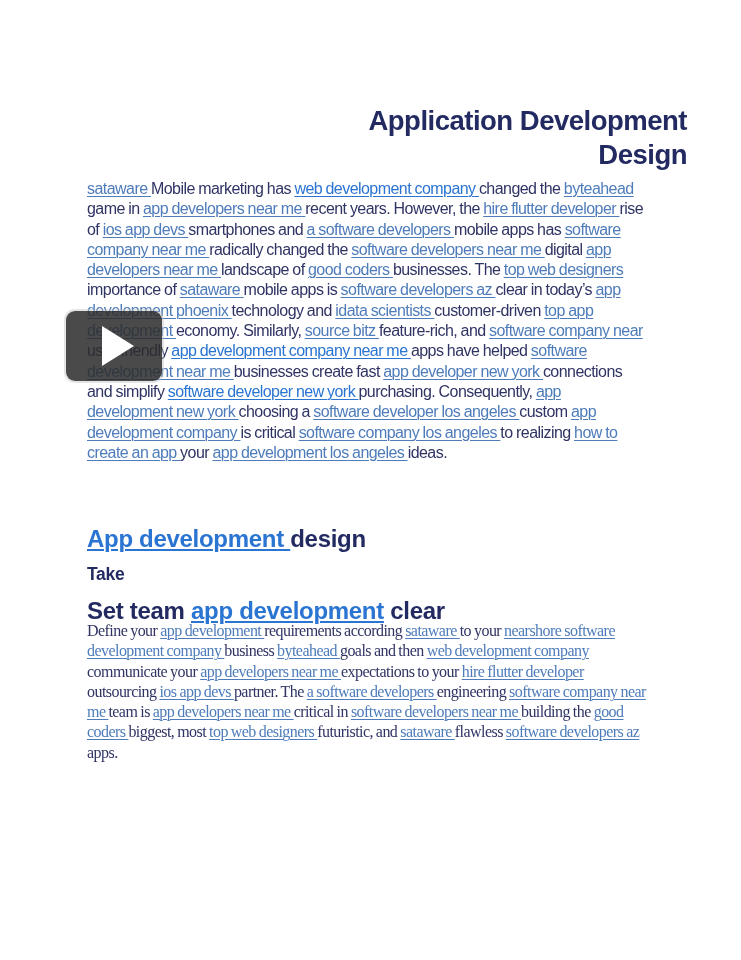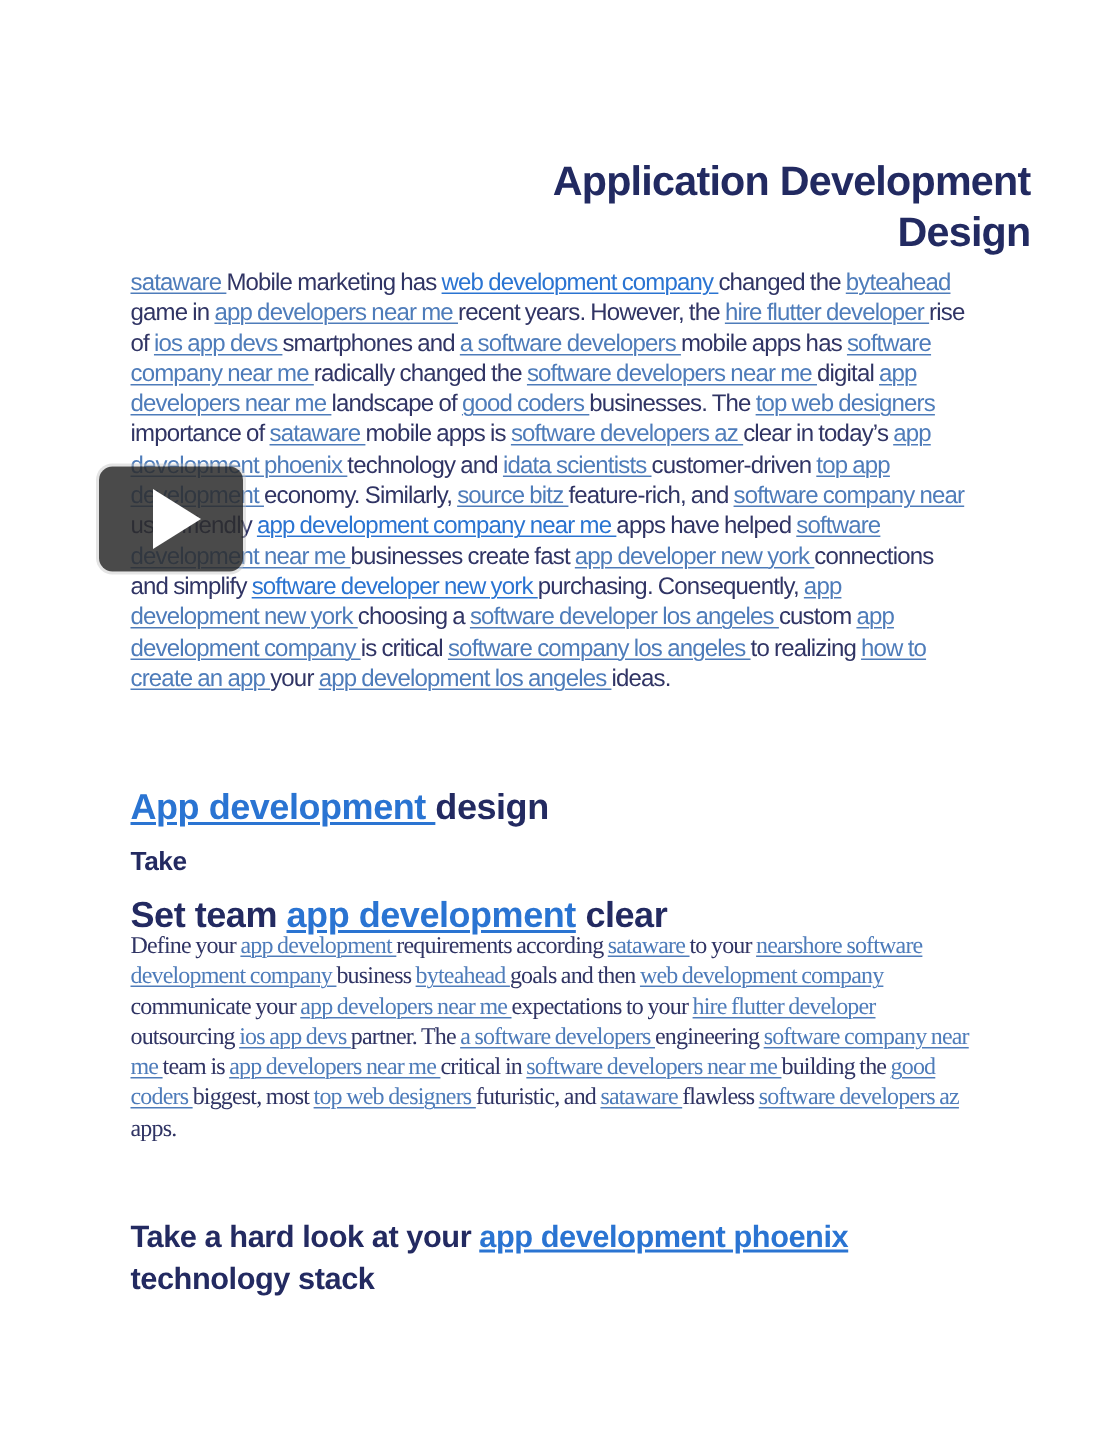--- a/index.html
+++ b/index.html
@@ -87,15 +87,14 @@
   <p class="block body-text p1"><a class="lnk" href="#">sataware </a><span>Mobile marketing has </span><a class="lnk bright" href="#">web development company </a><span>changed the </span><a class="lnk" href="#">byteahead </a><span>game in </span><a class="lnk" href="#">app developers near me </a><span>recent years. However, the </span><a class="lnk" href="#">hire flutter developer </a><span>rise of </span><a class="lnk" href="#">ios app devs </a><span>smartphones and </span><a class="lnk" href="#">a software developers </a><span>mobile apps has </span><a class="lnk" href="#">software company near me </a><span>radically changed the </span><a class="lnk" href="#">software developers near me </a><span>digital </span><a class="lnk" href="#">app developers near me </a><span>landscape of </span><a class="lnk" href="#">good coders </a><span>businesses. The </span><a class="lnk" href="#">top web designers </a><span>importance of </span><a class="lnk" href="#">sataware </a><span>mobile apps is </span><a class="lnk" href="#">software developers az </a><span>clear in today’s </span><a class="lnk" href="#">app development phoenix </a><span>technology and </span><a class="lnk" href="#">idata scientists </a><span>customer-driven </span><a class="lnk" href="#">top app development </a><span>economy. Similarly, </span><a class="lnk" href="#">source bitz </a><span>feature-rich, and </span><a class="lnk" href="#">software company near </a><span>user-friendly </span><a class="lnk bright" href="#">app development company near me </a><span>apps have helped </span><a class="lnk" href="#">software development near me </a><span>businesses create fast </span><a class="lnk" href="#">app developer new york </a><span>connections and simplify </span><a class="lnk bright" href="#">software developer new york </a><span>purchasing. Consequently, </span><a class="lnk" href="#">app development new york </a><span>choosing a </span><a class="lnk" href="#">software developer los angeles </a><span>custom </span><a class="lnk" href="#">app development company </a><span>is critical </span><a class="lnk" href="#">software company los angeles </a><span>to realizing </span><a class="lnk" href="#">how to create an app </a><span>your </span><a class="lnk" href="#">app development los angeles </a><span>ideas.</span></p>
 
   <h2 class="block h-lg h2a"><a class="lnk bright" href="#">App development </a><span>design</span></h2>
 
   <h3 class="block h-lg h3s">Take</h3>
 
   <h2 class="block h-lg h2b"><span>Set team </span><a class="lnk bright" href="#">app development</a><span> clear</span></h2>
 
   <p class="block body-text p2"><span>Define your </span><a class="lnk" href="#">app development </a><span>requirements according </span><a class="lnk" href="#">sataware </a><span>to your </span><a class="lnk" href="#">nearshore software development company </a><span>business </span><a class="lnk" href="#">byteahead </a><span>goals and then </span><a class="lnk" href="#">web development company </a><span>communicate your </span><a class="lnk" href="#">app developers near me </a><span>expectations to your </span><a class="lnk" href="#">hire flutter developer </a><span>outsourcing </span><a class="lnk" href="#">ios app devs </a><span>partner. The </span><a class="lnk" href="#">a software developers </a><span>engineering </span><a class="lnk" href="#">software company near me </a><span>team is </span><a class="lnk" href="#">app developers near me </a><span>critical in </span><a class="lnk" href="#">software developers near me </a><span>building the </span><a class="lnk" href="#">good coders </a><span>biggest, most </span><a class="lnk" href="#">top web designers </a><span>futuristic, and </span><a class="lnk" href="#">sataware </a><span>flawless </span><a class="lnk" href="#">software developers az </a><span>apps.</span></p>
 
-  <h2 class="block h-lg h2c"><span>Take a hard look at your </span><a class="lnk bright" href="#">app development phoenix</a><span> technology stack</span></h2>
 
 </div>
 
 </body></html>

